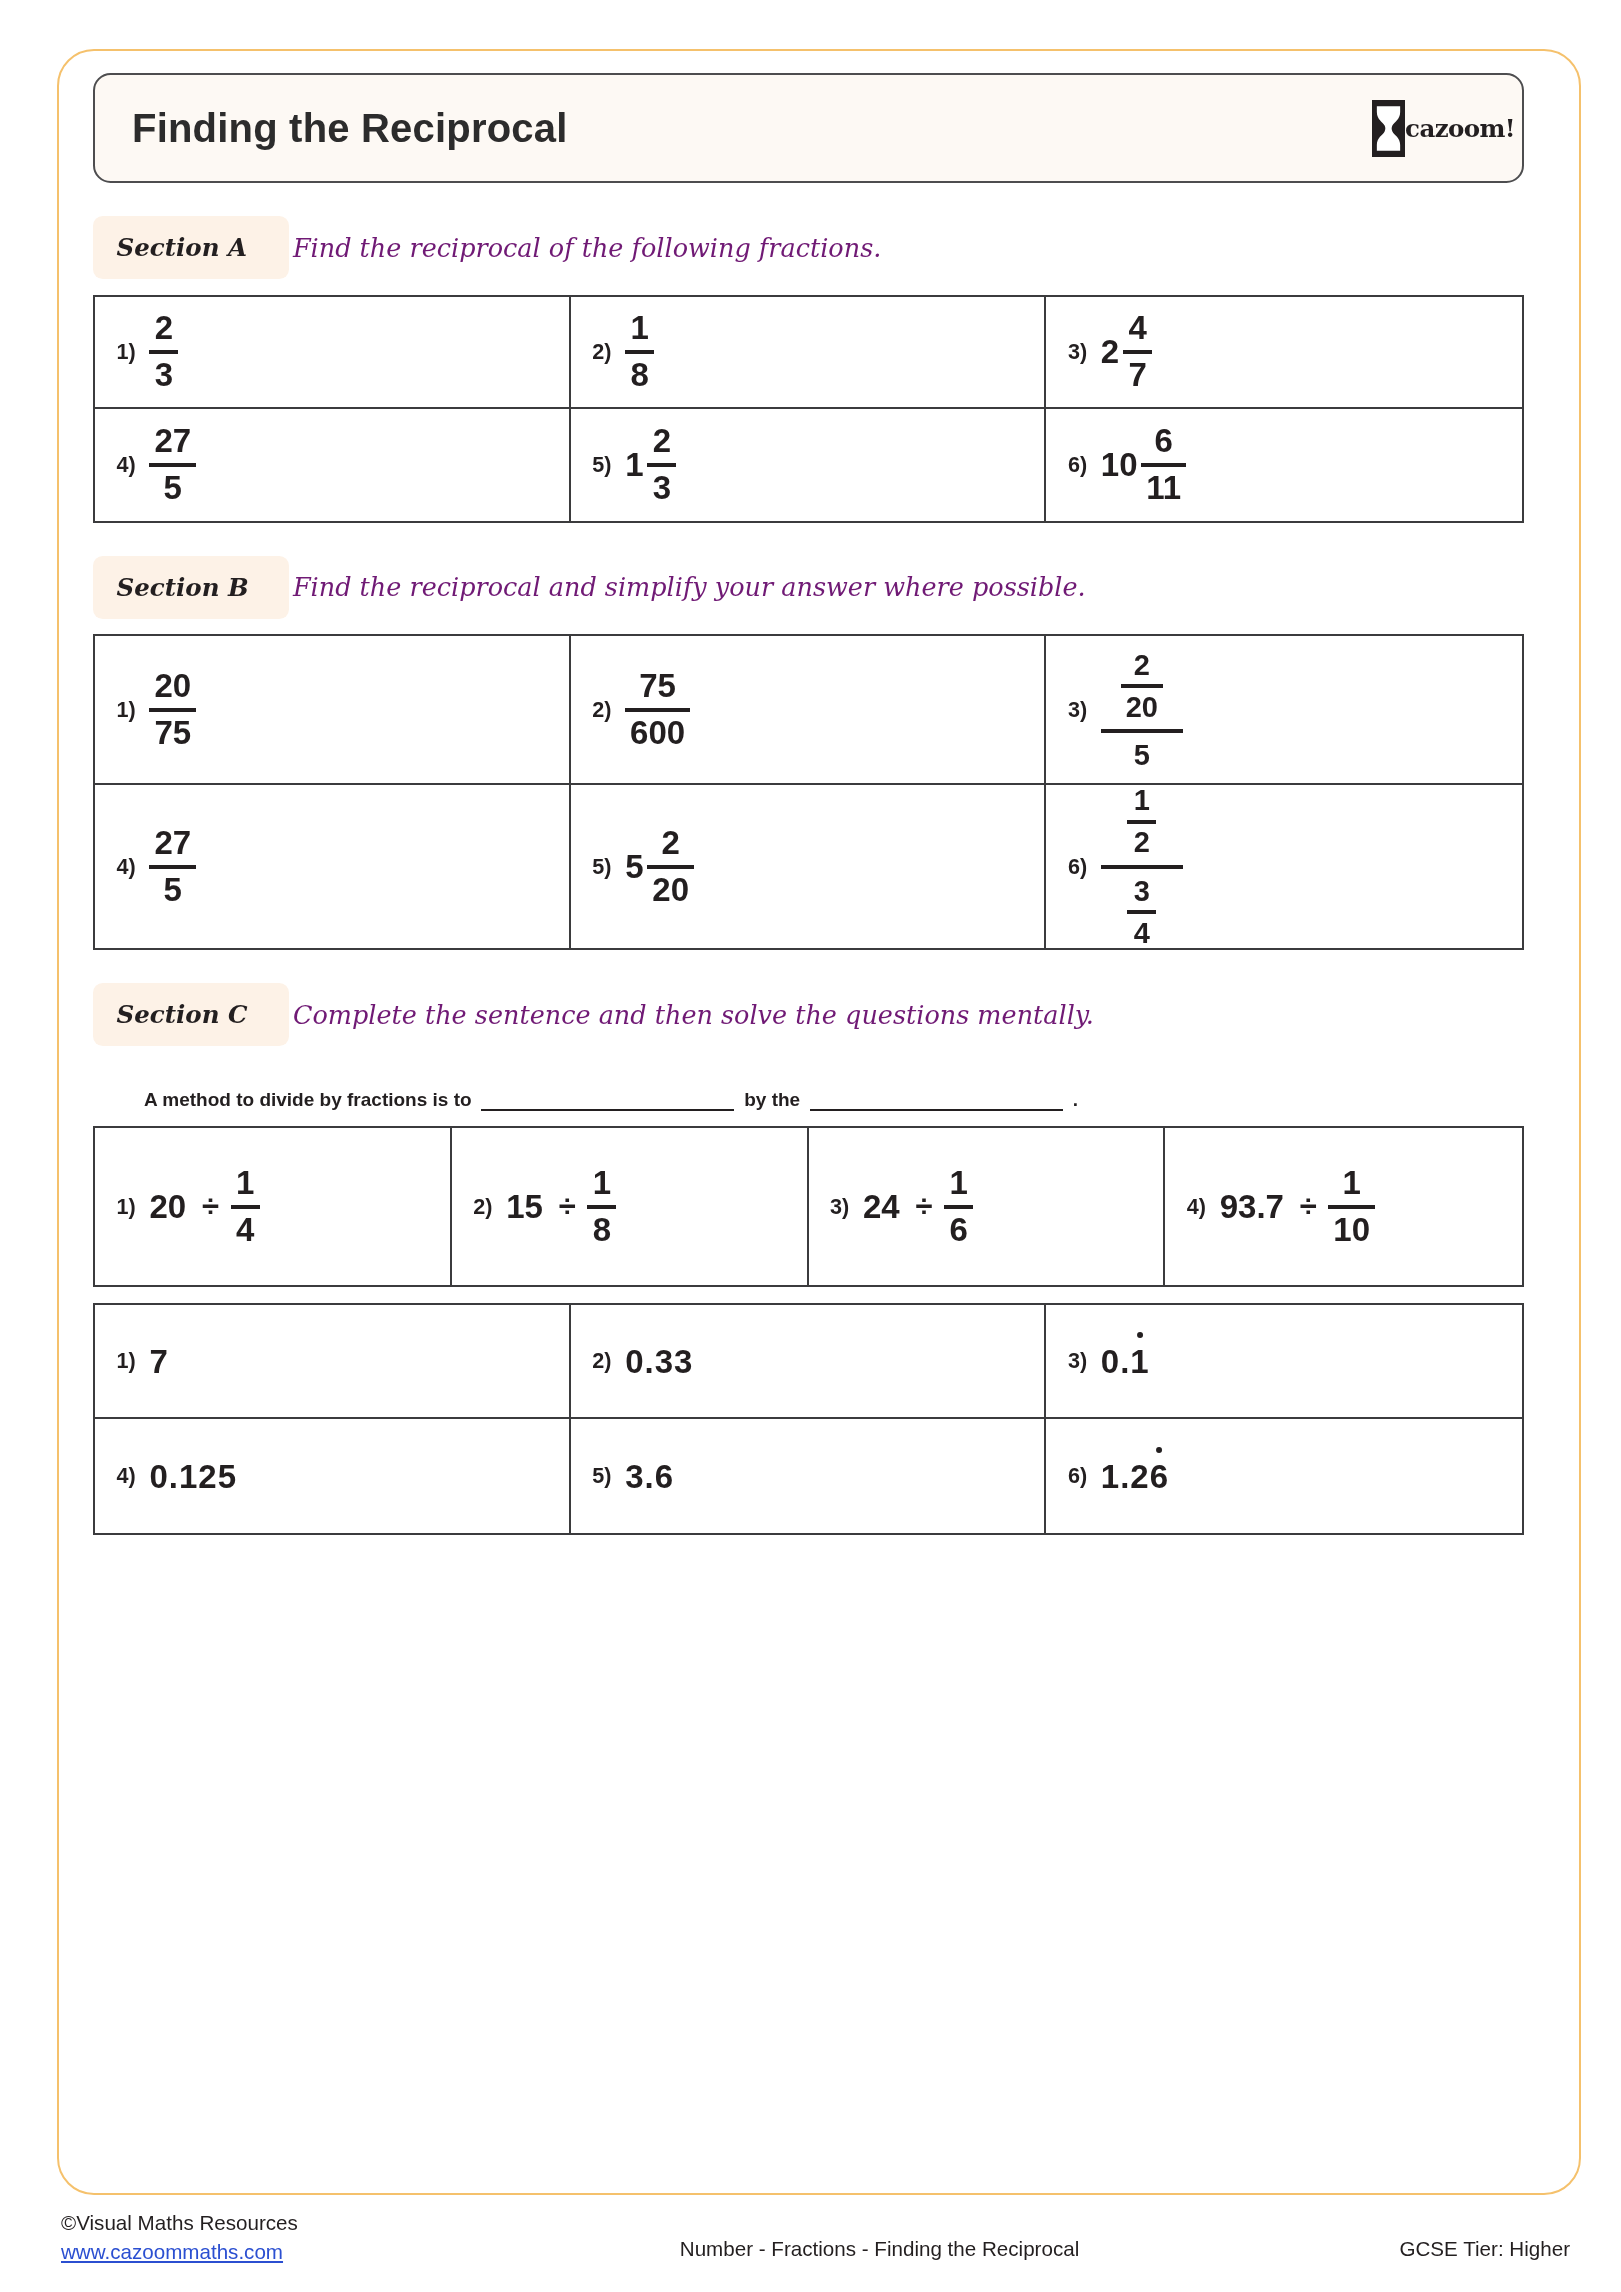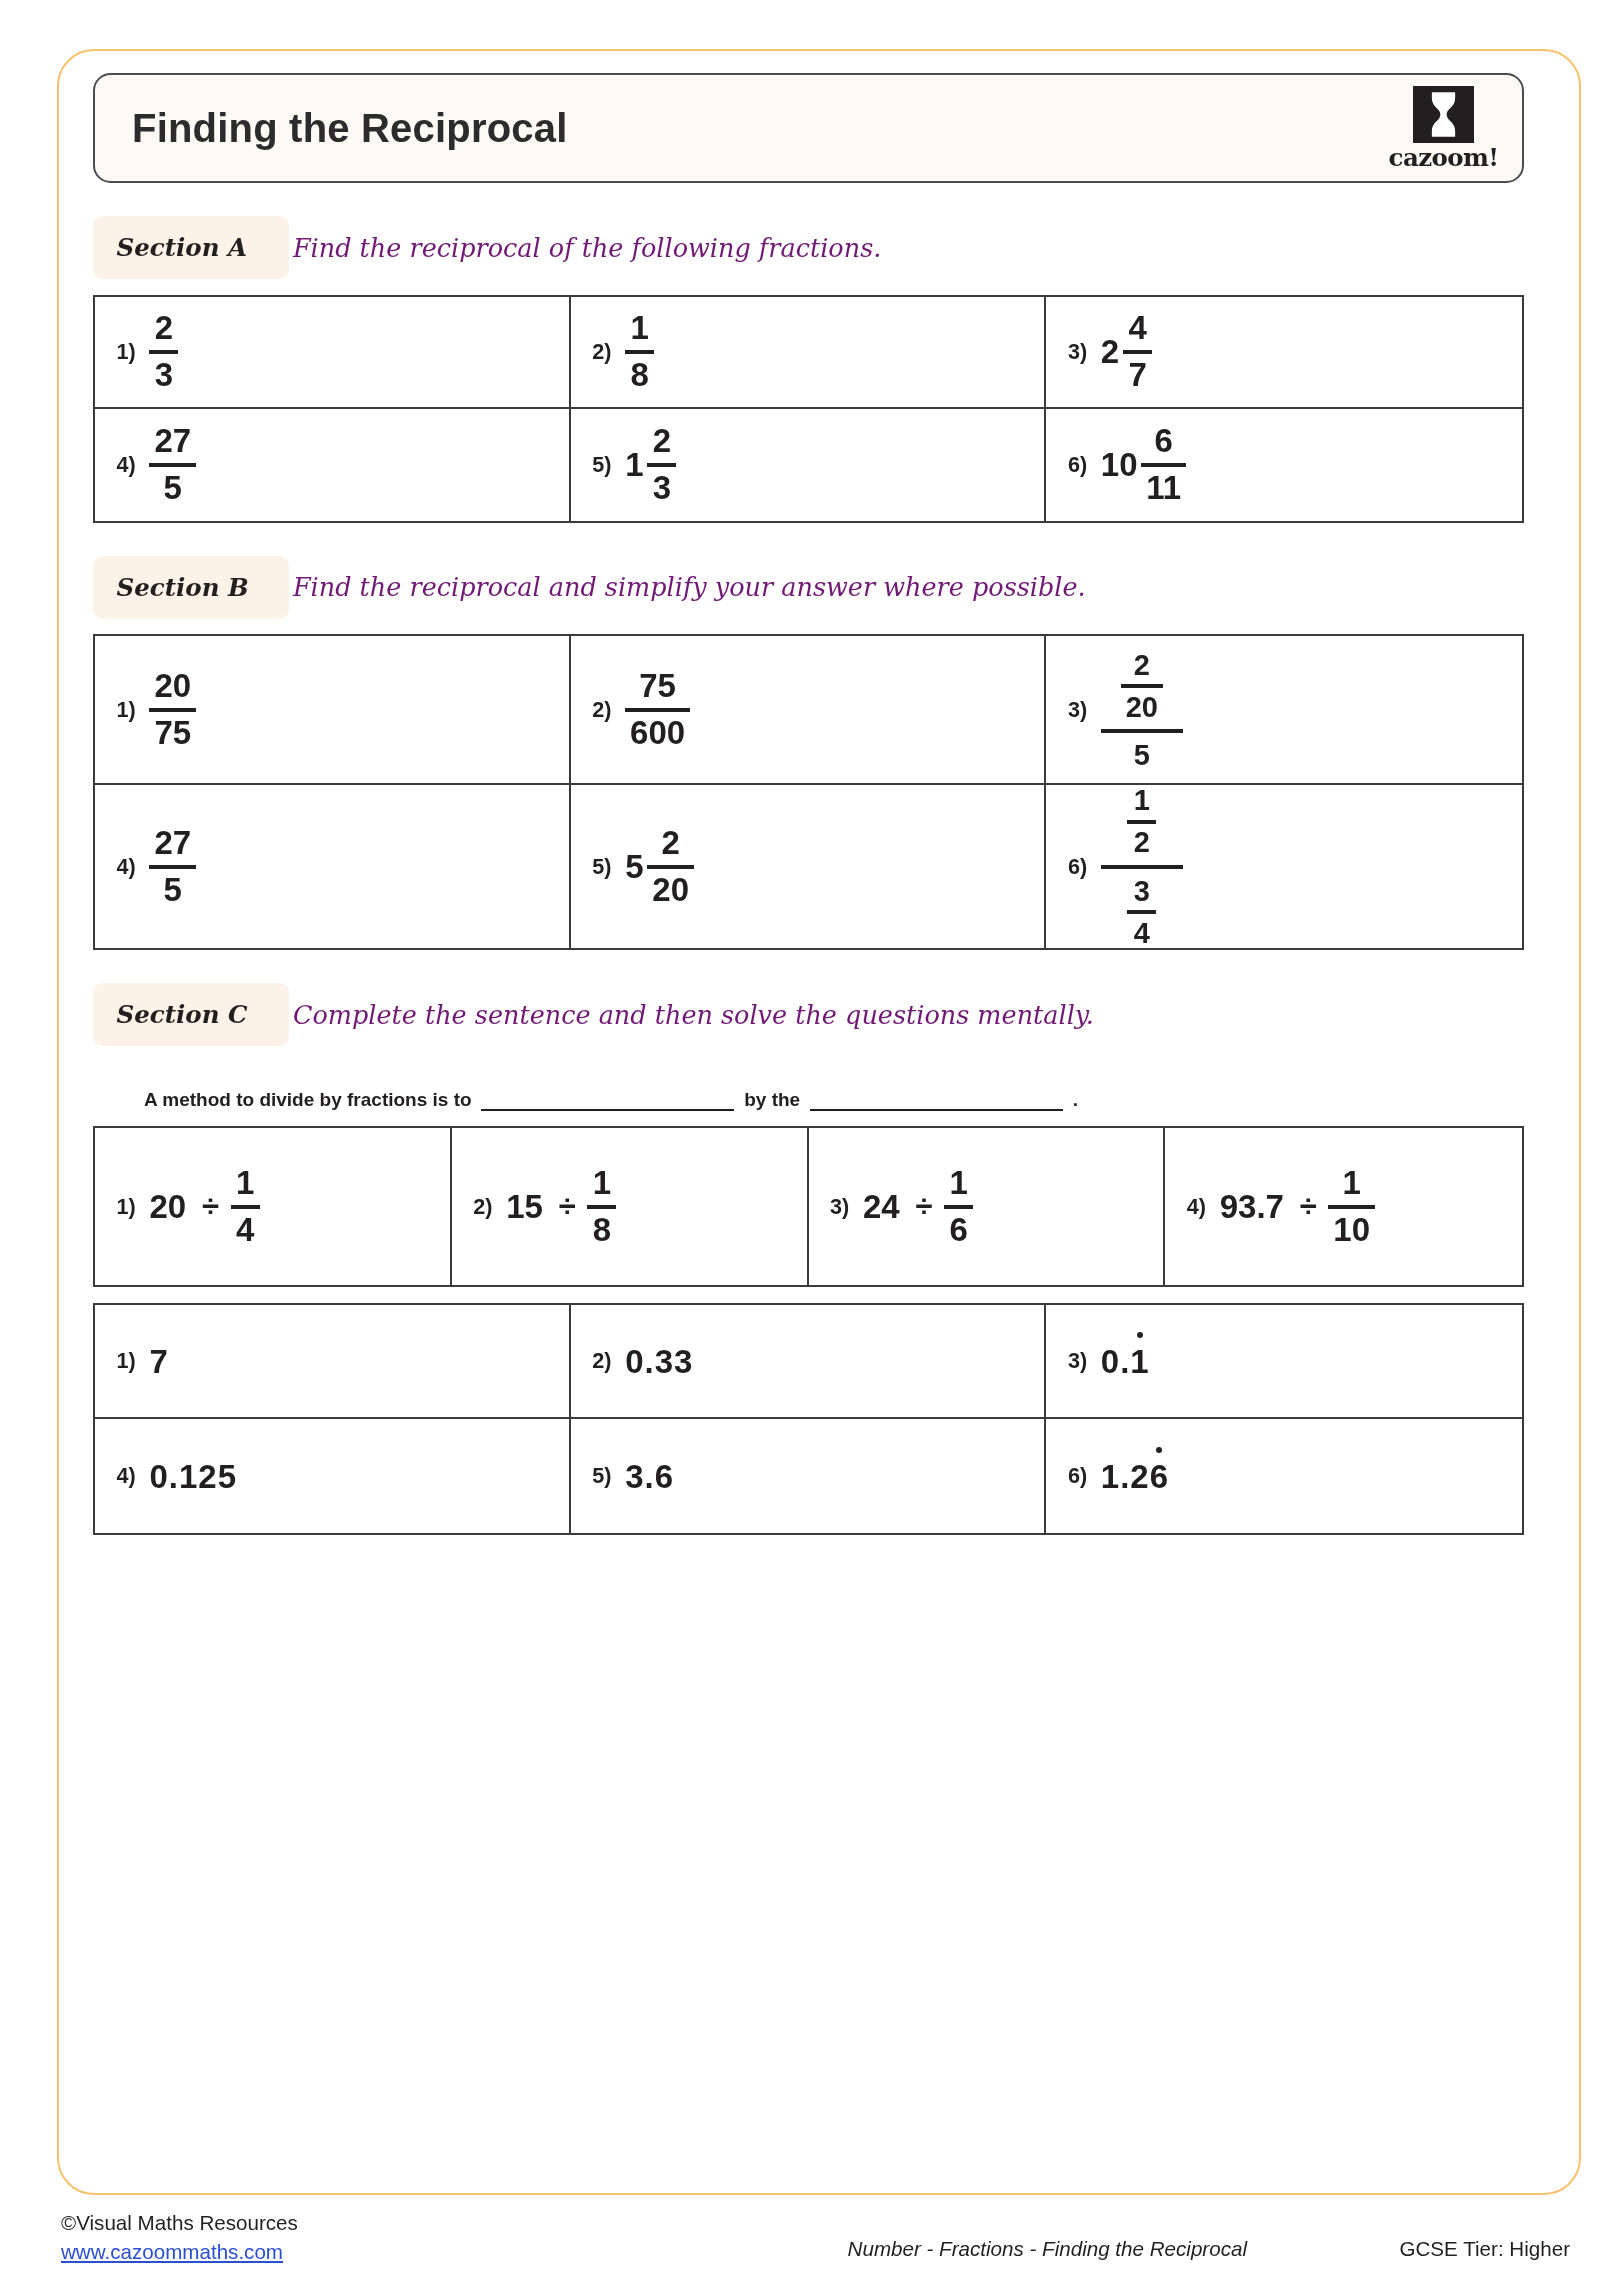--- a/index.html
+++ b/index.html
@@ -49,21 +49,21 @@
     font-size: 40px;
     font-weight: bold;
     letter-spacing: 0.2px;
     color: #2c2c2c;
   }
 
   
   .logo {
     width: 106px;
     display: flex;
-    flex-direction: column;
+    flex-direction: row;
     align-items: center;
     justify-content: center;
   }
   .logo-mark {
     width: 61px;
     height: 57px;
     background: #231f20;
     display: flex;
     align-items: center;
     justify-content: center;
@@ -212,21 +212,21 @@
   #footer {
     position: absolute;
     left: 61px;
     top: 2211px;
     width: 1509px;
     font-size: 20.6px;
     color: #231f20;
   }
   .footer-row { display: flex; align-items: flex-start; }
   .footer-left { width: 451px; }
-  .footer-center { flex: 1; text-align: right; padding-top: 25.5px; font-style: italic; }
+  .footer-center { flex: 1; text-align: center; padding-top: 25.5px; }
   .footer-right { width: 323px; text-align: right; padding-top: 25.5px; }
   .footer-link {
     color: #2b4fd1;
     text-decoration: underline;
     display: block;
     margin-top: 4.9px;
   }
 </style>
 </head>
 <body>

